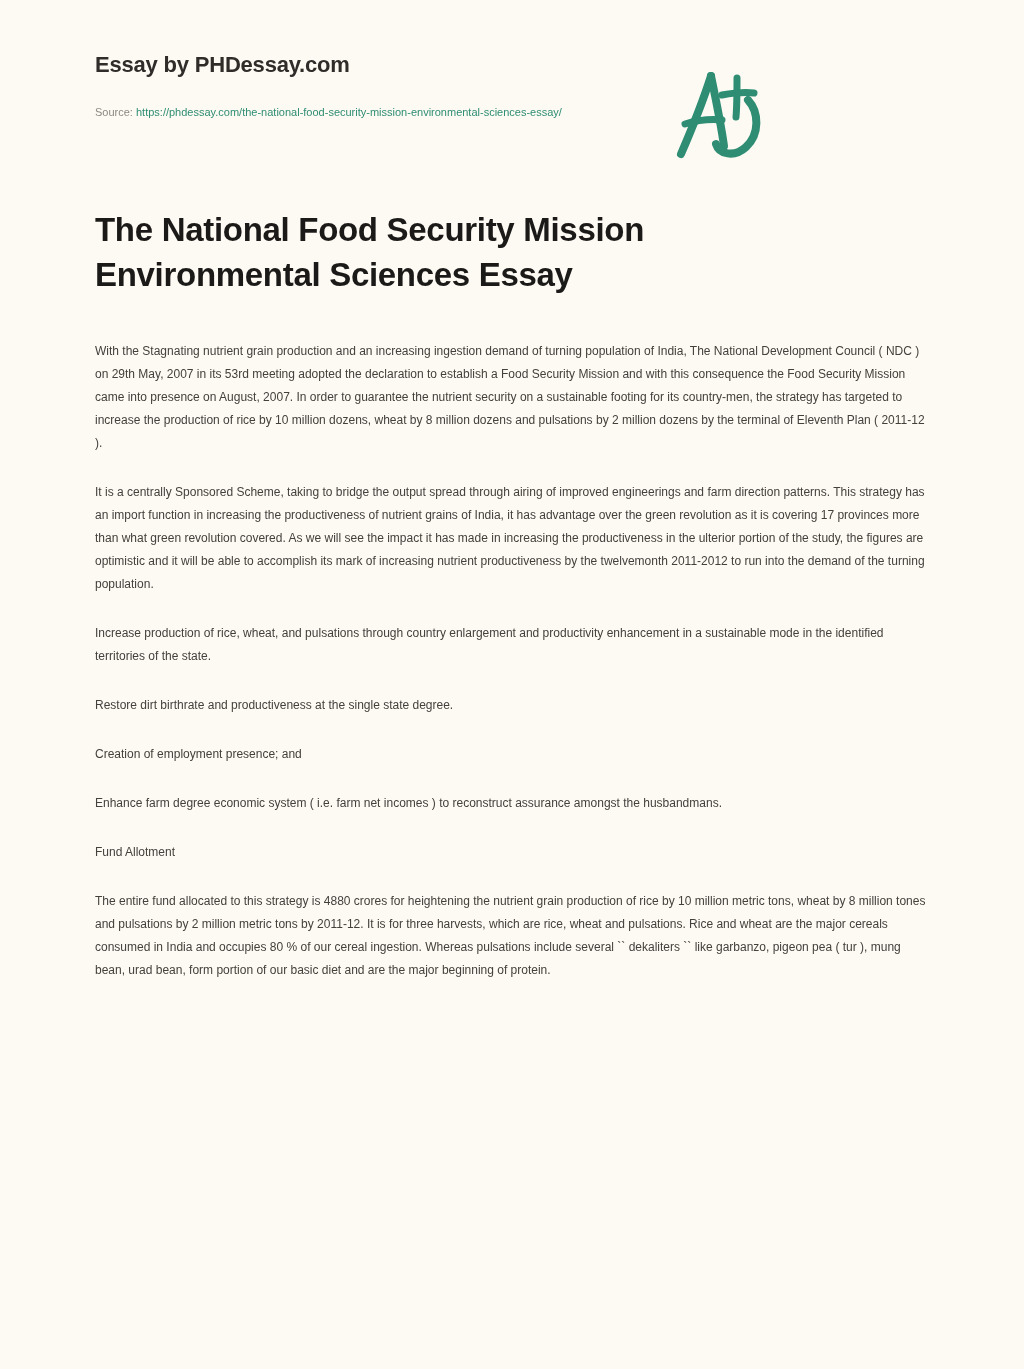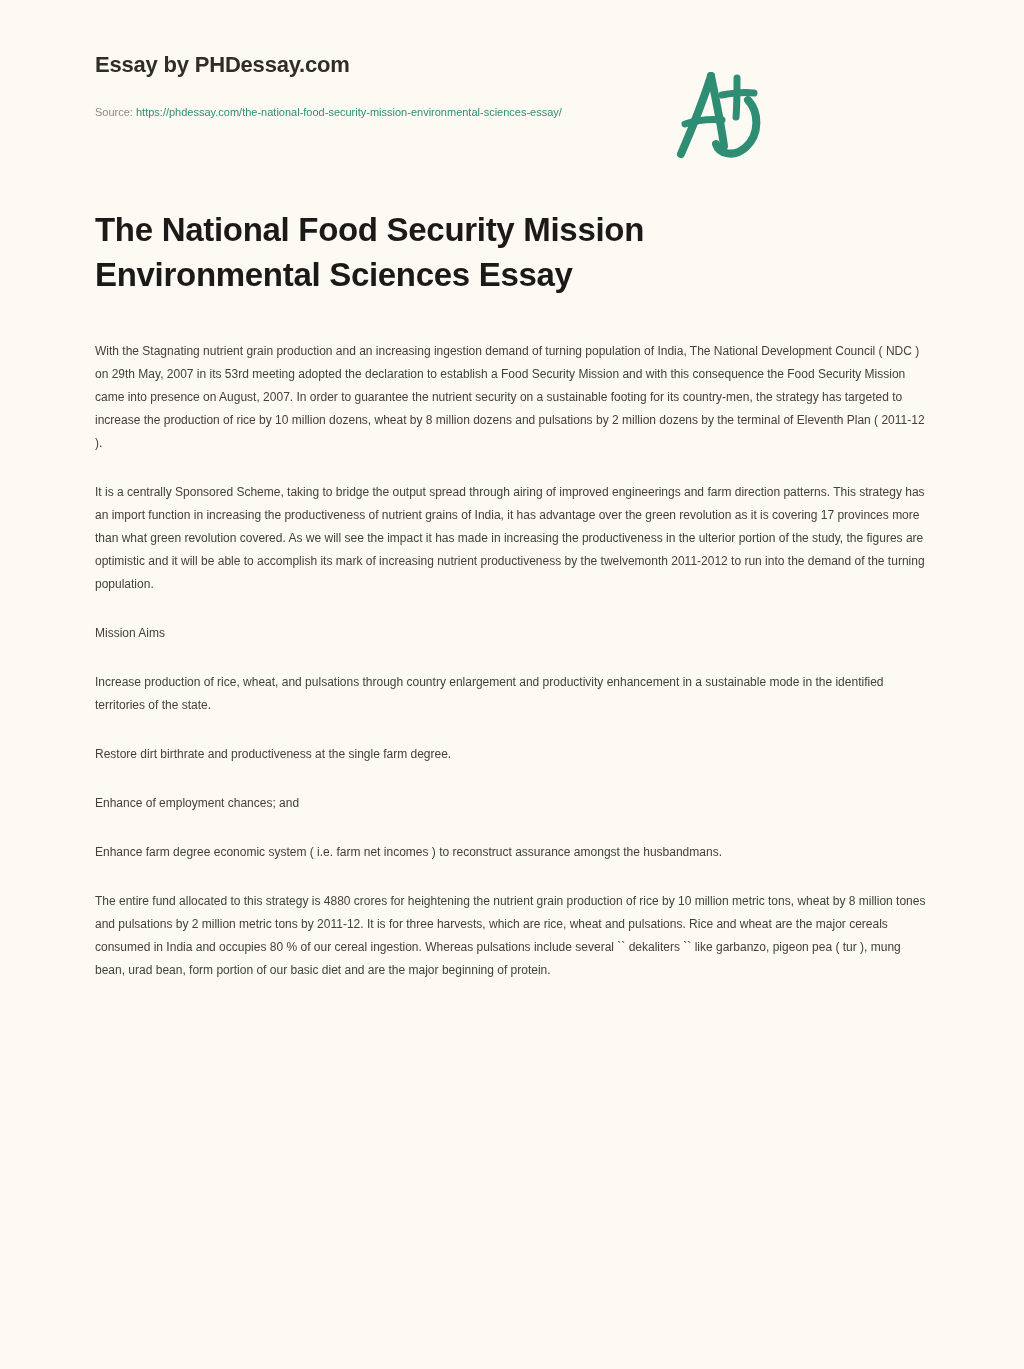--- a/index.html
+++ b/index.html
@@ -134,23 +134,23 @@
       </g>
     </svg>
   </div>
 
   <div class="article">
     <h1 class="essay-title">The National Food Security Mission Environmental Sciences Essay</h1>
 
     <div class="body-text">
       <p>With the Stagnating nutrient grain production and an increasing ingestion demand of turning population of India, The National Development Council ( NDC ) on 29th May, 2007 in its 53rd meeting adopted the declaration to establish a Food Security Mission and with this consequence the Food Security Mission came into presence on August, 2007. In order to guarantee the nutrient security on a sustainable footing for its country-men, the strategy has targeted to increase the production of rice by 10 million dozens, wheat by 8 million dozens and pulsations by 2 million dozens by the terminal of Eleventh Plan ( 2011-12 ).</p>
       <p>It is a centrally Sponsored Scheme, taking to bridge the output spread through airing of improved engineerings and farm direction patterns. This strategy has an import function in increasing the productiveness of nutrient grains of India, it has advantage over the green revolution as it is covering 17 provinces more than what green revolution covered. As we will see the impact it has made in increasing the productiveness in the ulterior portion of the study, the figures are optimistic and it will be able to accomplish its mark of increasing nutrient productiveness by the twelvemonth 2011-2012 to run into the demand of the turning population.</p>
-      <p class="heading-line">Mission Aims</p>
       <p>Increase production of rice, wheat, and pulsations through country enlargement and productivity enhancement in a sustainable mode in the identified territories of the state.</p>
-      <p>Restore dirt birthrate and productiveness at the single farm degree.</p>
-      <p>Enhance of employment chances; and</p>
+      <p>Restore dirt birthrate and productiveness at the single state degree.</p>
+      <p>Creation of employment presence; and</p>
       <p>Enhance farm degree economic system ( i.e. farm net incomes ) to reconstruct assurance amongst the husbandmans.</p>
+      <p class="heading-line">Fund Allotment</p>
       <p>The entire fund allocated to this strategy is 4880 crores for heightening the nutrient grain production of rice by 10 million metric tons, wheat by 8 million tones and pulsations by 2 million metric tons by 2011-12. It is for three harvests, which are rice, wheat and pulsations. Rice and wheat are the major cereals consumed in India and occupies 80 % of our cereal ingestion. Whereas pulsations include several `` dekaliters `` like garbanzo, pigeon pea ( tur ), mung bean, urad bean, form portion of our basic diet and are the major beginning of protein.</p>
 
     </div>
   </div>
 
 </div>
 
 </body></html>

